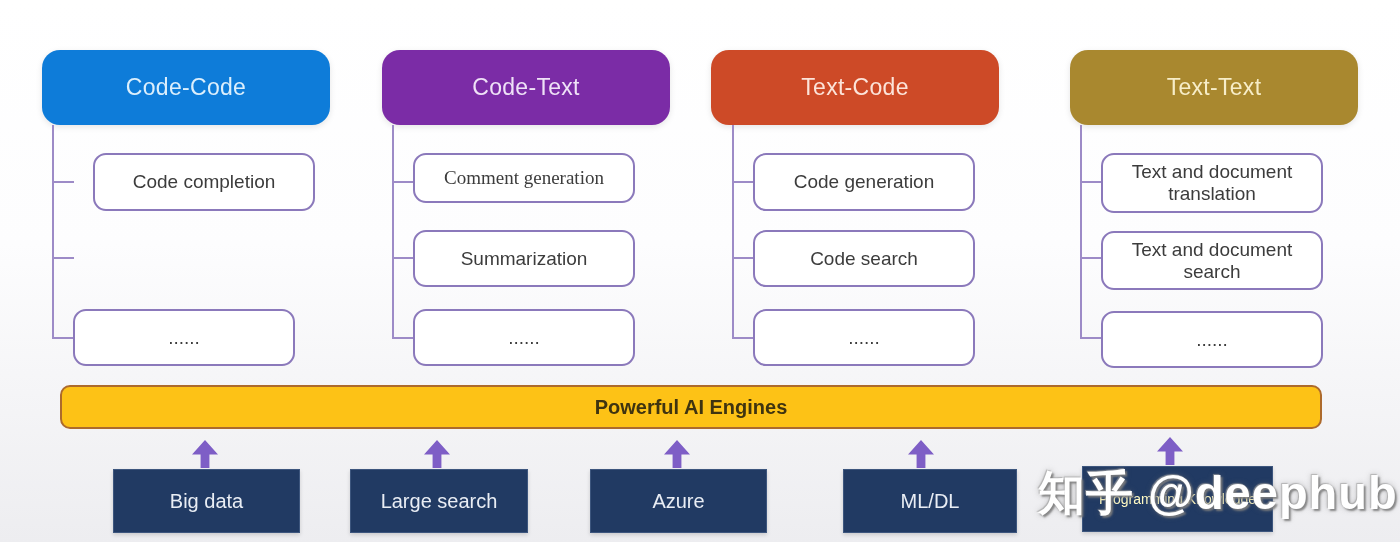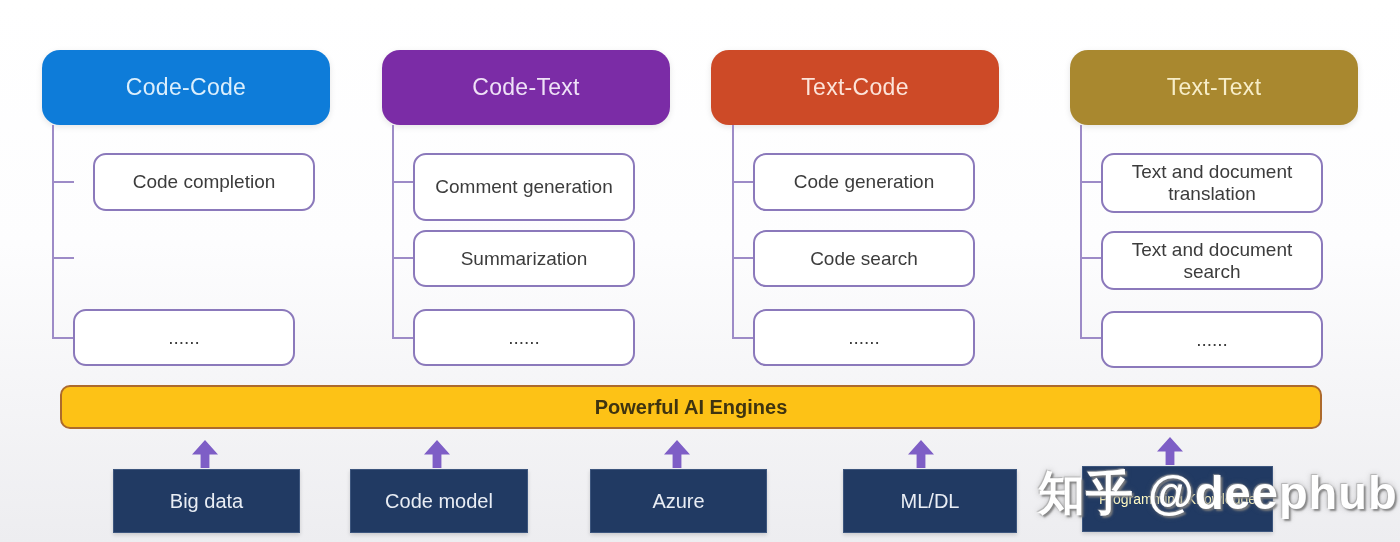--- a/index.html
+++ b/index.html
@@ -79,21 +79,21 @@
   <div class="stub" style="left: 52px; top: 257px; background: rgb(157, 139, 199);"></div>
   <div class="stub" style="left: 52px; top: 337px; background: rgb(157, 139, 199);"></div>
   <div class="child" style="left:73px;top:153px;height:58px;margin-left:20px;">Code completion</div>
   <div class="child" style="left:73px;top:309px;height:57px;">......</div>
 
   <div class="hdr" style="left: 382px; background: rgb(123, 44, 166); color: rgb(239, 226, 247);">Code-Text</div>
   <div class="vline" style="left: 392px; top: 125px; height: 214px; background: rgb(157, 139, 199);"></div>
   <div class="stub" style="left: 392px; top: 181px; background: rgb(157, 139, 199);"></div>
   <div class="stub" style="left: 392px; top: 257px; background: rgb(157, 139, 199);"></div>
   <div class="stub" style="left: 392px; top: 337px; background: rgb(157, 139, 199);"></div>
-  <div class="child" style="left:413px;top:153px;height:68px;">Comment generation</div>
+  <div class="child" style="left:413px;top:153px;height:50px;font-family:Liberation Serif, serif;">Comment generation</div>
   <div class="child" style="left:413px;top:230px;height:57px;">Summarization</div>
   <div class="child" style="left:413px;top:309px;height:57px;">......</div>
 
   <div class="hdr" style="left: 711px; background: rgb(205, 74, 39); color: rgb(252, 228, 218);">Text-Code</div>
   <div class="vline" style="left: 732px; top: 125px; height: 214px; background: rgb(157, 139, 199);"></div>
   <div class="stub" style="left: 732px; top: 181px; background: rgb(157, 139, 199);"></div>
   <div class="stub" style="left: 732px; top: 257px; background: rgb(157, 139, 199);"></div>
   <div class="stub" style="left: 732px; top: 337px; background: rgb(157, 139, 199);"></div>
   <div class="child" style="left:753px;top:230px;height:57px;">Code search</div>
   <div class="child" style="left:753px;top:153px;height:58px;">Code generation</div>
@@ -110,20 +110,20 @@
 
   <div class="engine-bar" style="background: rgb(253, 194, 22); border-color: rgb(173, 106, 44); color: rgb(63, 52, 16);">Powerful AI Engines</div>
 
   <div class="arrow" style="left: 192px; background: rgb(126, 94, 198);"></div>
   <div class="arrow" style="left: 424px; background: rgb(126, 94, 198);"></div>
   <div class="arrow" style="left: 664px; background: rgb(126, 94, 198);"></div>
   <div class="arrow" style="left: 908px; background: rgb(126, 94, 198);"></div>
   <div class="arrow" style="left: 1157px; top: 437px; background: rgb(126, 94, 198);"></div>
 
   <div class="fbox" style="left: 113px; width: 187px; background: rgb(33, 58, 99); color: rgb(233, 237, 244);">Big data</div>
-  <div class="fbox" style="left: 350px; width: 178px; background: rgb(33, 58, 99); color: rgb(233, 237, 244);">Code model</div>
+  <div class="fbox" style="left: 350px; width: 178px; background: rgb(33, 58, 99); color: rgb(233, 237, 244);">Large search</div>
   <div class="fbox" style="left: 590px; width: 177px; background: rgb(33, 58, 99); color: rgb(233, 237, 244);">Azure</div>
   <div class="fbox" style="left: 843px; width: 174px; background: rgb(33, 58, 99); color: rgb(233, 237, 244);">ML/DL</div>
   <div class="fbox" style="left: 1082px; width: 191px; top: 466px; height: 66px; font-size: 14px; background: rgb(33, 58, 99); color: #fef9c3; padding-left: 8px;">Programming Knowledge</div>
 
   <div class="watermark">知乎 @deephub</div>
 
 </div>
 
 </body></html>

